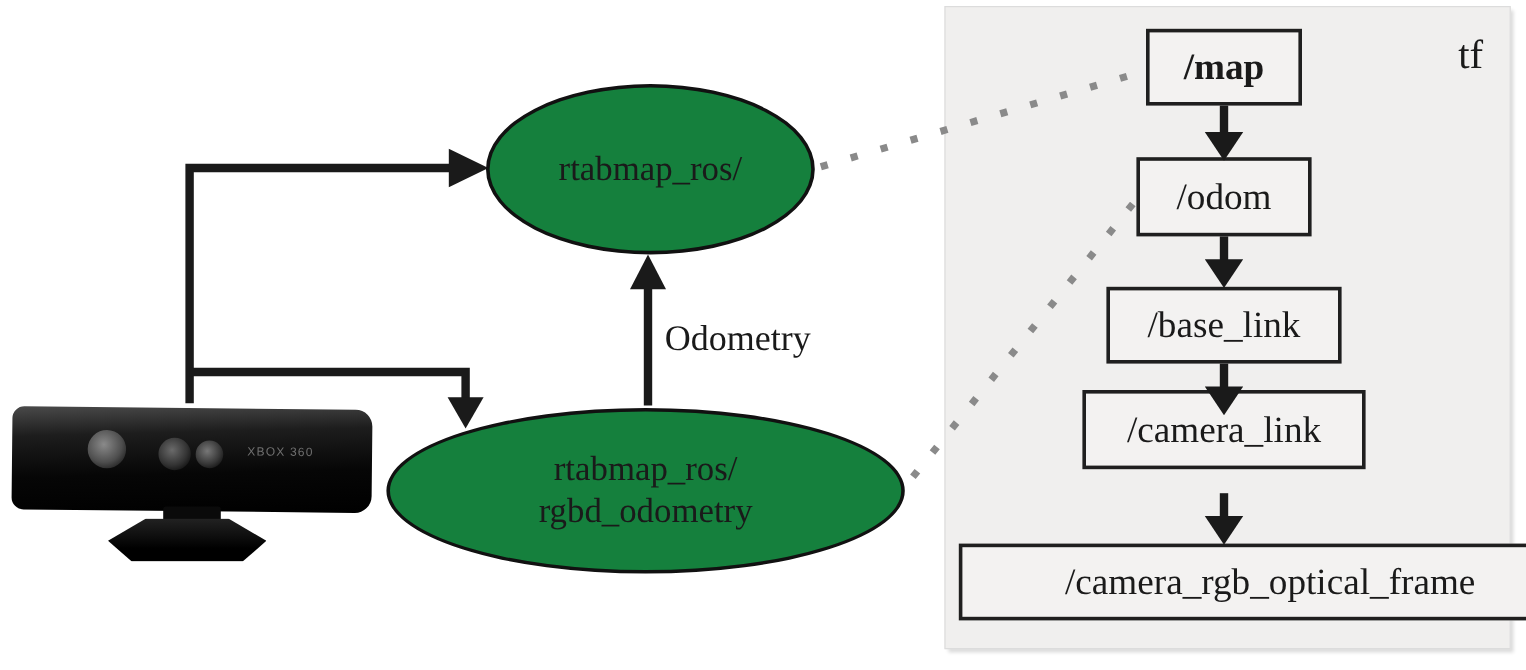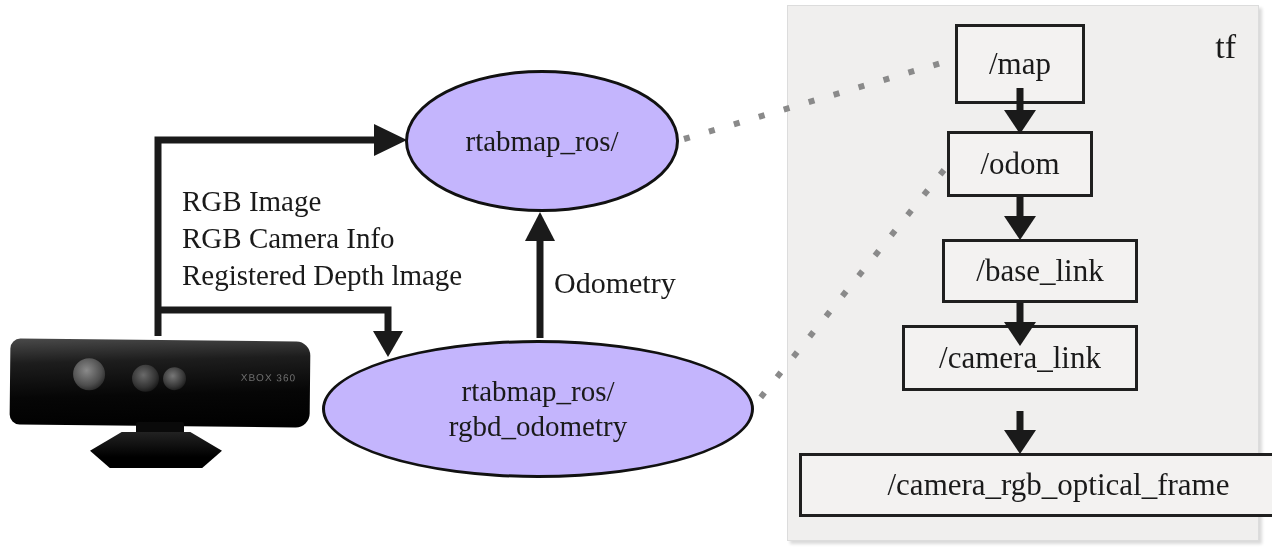--- a/index.html
+++ b/index.html
@@ -25,32 +25,32 @@
   }
   .tf-box{
     position:absolute;
     border:3px solid #1f1f1f;
     background:#f3f2f1;
     display:flex;align-items:center;justify-content:center;
     font-size:31px;
     box-sizing:border-box;
     white-space:nowrap;
   }
-  .tf-map         {left:955px;top:24px; width:130px;height:80px;}
+  .tf-map         {left:955px;top:24px; width:130px;height:64px;font-weight:bold;}
   .tf-odom        {left:947px;top:131px;width:146px;height:66px;}
-  .tf-base-link   {left:922px;top:239px;width:196px;height:64px;margin-left:20px;}
+  .tf-base-link   {left:922px;top:239px;width:196px;height:64px;}
   .tf-camera-link {left:902px;top:325px;width:236px;height:66px;}
   .tf-camera-rgb  {left:799px;top:453px;width:519px;height:64px;}
   
   .connectors{position:absolute;left:0;top:0;width:1272px;height:558px;pointer-events:none;}
   
   .node{
     position:absolute;
     border:3px solid #111;border-radius:50%;
-    background:#c4b5fd;
+    background:#15803d;
     display:flex;flex-direction:column;align-items:center;justify-content:center;
     font-size:29px;line-height:35px;text-align:center;
     box-sizing:border-box;
   }
   .node-rtabmap{left:405px;top:70px;width:274px;height:142px;}
   .node-rgbd{left:322px;top:340px;width:432px;height:138px;}
   
   .outputs-label{
     position:absolute;left:182px;top:183px;
     font-size:29px;line-height:37px;white-space:nowrap;
@@ -70,21 +70,21 @@
   .lens{position:absolute;border-radius:50%;}
   .lens-1{left:63px;top:19px;width:32px;height:32px;
     background:radial-gradient(circle at 42% 38%,#8a8a8a,#4e4e4e 55%,#1c1c1c 85%);}
   .lens-2{left:122px;top:25px;width:27px;height:27px;
     background:radial-gradient(circle at 42% 38%,#6a6a6a,#333 55%,#0d0d0d 85%);}
   .lens-3{left:153px;top:27px;width:23px;height:23px;
     background:radial-gradient(circle at 42% 38%,#777,#383838 55%,#101010 85%);}
   .kinect-brand{
     position:absolute;left:196px;top:31px;width:90px;
     font-family:"Liberation Sans","DejaVu Sans",sans-serif;
-    font-size:10px;letter-spacing:1px;color:#6f6f6f;text-align:right;
+    font-size:10px;letter-spacing:1px;color:#6f6f6f;text-align:left;
   }
   .kinect-neck{
     position:absolute;left:128px;top:88px;width:48px;height:14px;
     background:#0a0a0a;border-radius:2px;
   }
   .kinect-base{
     position:absolute;left:82px;top:98px;width:132px;height:36px;
     background:linear-gradient(180deg,#222 0%,#000 70%);
     clip-path:polygon(24% 0%,76% 0%,100% 52%,85% 100%,15% 100%,0% 52%);
   }
@@ -155,25 +155,20 @@
   </svg>
 
   <div class="node node-rtabmap">
     <div>rtabmap_ros/</div>
   </div>
   <div class="node node-rgbd">
     <div>rtabmap_ros/</div>
     <div>rgbd_odometry</div>
   </div>
 
-  <div class="outputs-label">
-    <div>RGB Image</div>
-    <div>RGB Camera Info</div>
-    <div>Registered Depth lmage</div>
-  </div>
   <div class="odometry-label">Odometry</div>
 
   <div class="kinect">
     <div class="kinect-bar">
       <div class="lens lens-1"></div>
       <div class="lens lens-2"></div>
       <div class="lens lens-3"></div>
       <div class="kinect-brand">XBOX 360</div>
     </div>
     <div class="kinect-neck"></div>

